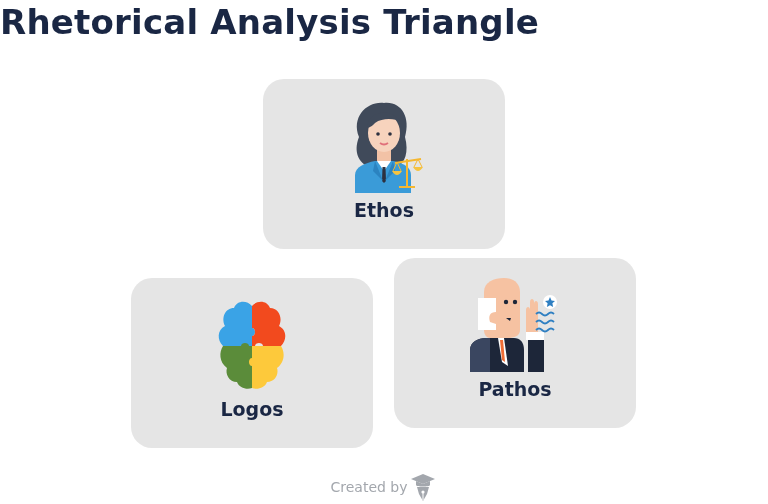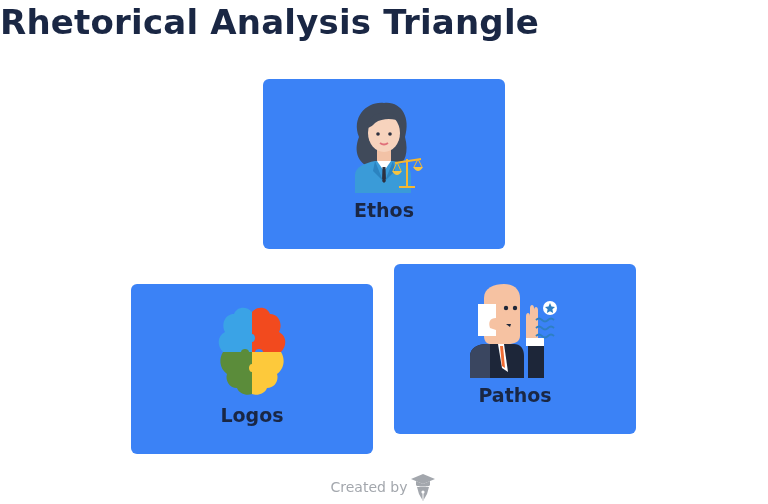--- a/index.html
+++ b/index.html
@@ -5,30 +5,30 @@
     * { box-sizing: border-box; margin: 0; padding: 0; }
     html, body { width: 768px; height: 504px; background: #ffffff; overflow: hidden; }
     body { position: relative; font-family: "DejaVu Sans", sans-serif; }
     .title {
       position: absolute; left: 0; top: 2px; width: 768px; 
       font-family: "DejaVu Sans", sans-serif; font-weight: bold; font-size: 34px;
       color: #1a2744; letter-spacing: 0.2px;
     }
     .card {
       position: absolute; width: 242px; height: 170px;
-      background: #3b82f6; border-radius: 6px;
+      background: #e5e5e5; border-radius: 21px;
     }
     .card .icon { position: absolute; left: 50%; transform: translateX(-50%); top: 18px; width: 90px; height: 96px; }
     .card .label {
       position: absolute; left: 0; width: 100%; text-align: center;
       font-weight: bold; font-size: 19px; color: #1a2744; top: 120px;
     }
     #card-ethos { left: 263px; top: 79px; }
-    #card-logos { left: 131px; top: 284px; padding-left: 11px; }
-    #card-pathos { left: 394px; top: 264px; }
+    #card-logos { left: 131px; top: 278px; padding-left: 11px; }
+    #card-pathos { left: 394px; top: 258px; }
     .footer {
       position: absolute; left: 0; top: 472px; width: 768px; height: 30px;
       display: flex; justify-content: center; align-items: center; gap: 0;
       color: #a3a7ad;
     }
     .footer .created { font-size: 14px; }
     .footer .brand { font-size: 15px; font-weight: bold; color: #9ea3a9; }
     .footer svg { width: 30px; height: 30px; }
   </style>
 </head>

